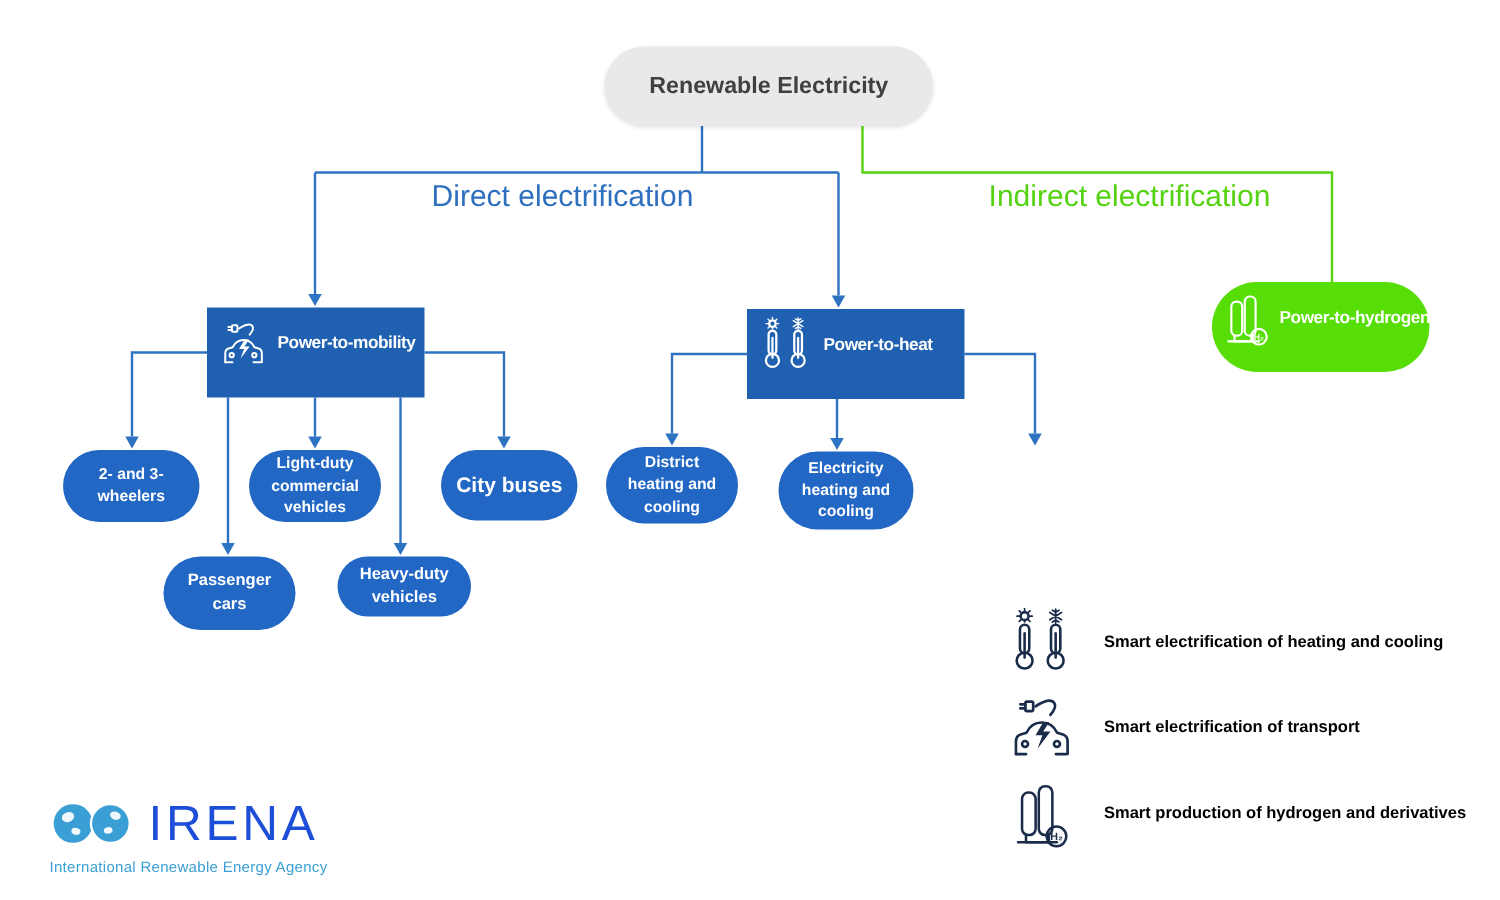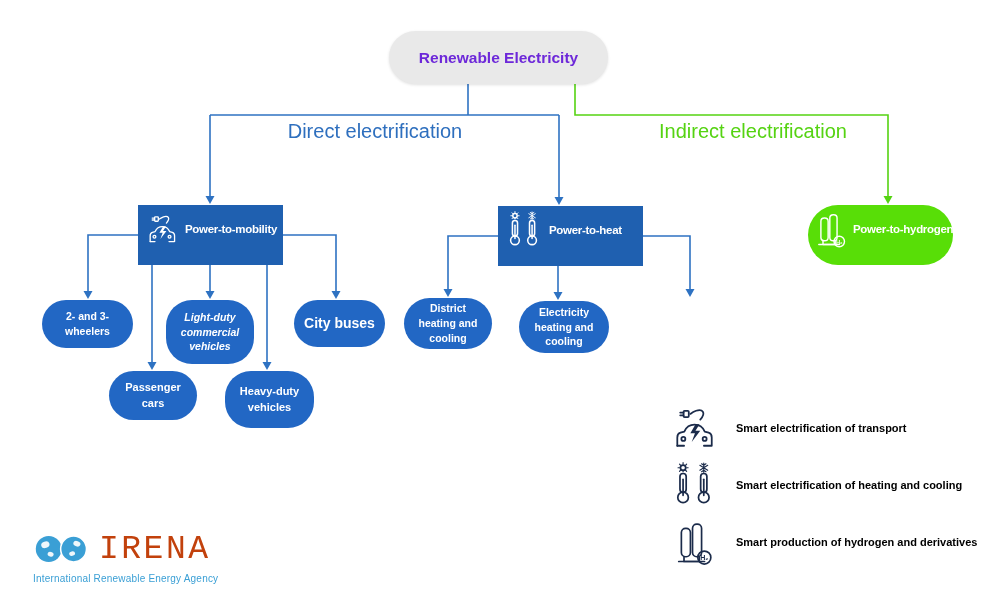--- a/index.html
+++ b/index.html
@@ -3,63 +3,63 @@
 <meta charset="utf-8">
 <style>
   html,body{margin:0;padding:0;background:#fff;}
   .canvas{
     position:relative;width:1000px;height:600px;background:#fff;overflow:hidden;
     font-family:"Liberation Sans","DejaVu Sans",sans-serif;
   }
   .connectors{position:absolute;left:0;top:0;width:1000px;height:600px;}
 
   .root-box{
-    position:absolute;left:389px;top:31px;width:219px;height:53px;
+    position:absolute;left:403px;top:31px;width:219px;height:53px;
     background:var(--root-gray,#E9E9E9);border-radius:27px;
     display:flex;align-items:center;justify-content:center;
-    font-weight:bold;font-size:15.5px;color:#6d28d9;
+    font-weight:bold;font-size:15.5px;color:#404040;
     box-shadow:0 1px 3px rgba(0,0,0,.12);
   }
 
   .branch-label{position:absolute;top:120px;width:190px;text-align:center;font-size:20px;}
   .branch-label.direct{left:280px;color:var(--text-blue,#2E6FBE);}
   .branch-label.indirect{left:658px;color:var(--line-green,#4FD415);}
 
   .node-box{
     position:absolute;height:60px;color:#fff;display:flex;align-items:center;
     padding:0 6px 12px 7px;box-sizing:border-box;
   }
   .node-box .nb-icon{flex:0 0 auto;display:flex;align-items:center;justify-content:center;color:#fff;}
   .node-box .nb-label{font-weight:bold;font-size:11.5px;letter-spacing:-0.3px;white-space:nowrap;margin-left:6px;}
   .node-mobility{left:138px;top:205px;width:145px;background:var(--node-blue,#1F60B0);}
   .node-heat{left:498px;top:206px;width:145px;background:var(--node-blue,#1F60B0);}
-  .node-hydrogen{left:808px;top:205px;width:145px;background:var(--green,#58DE07);border-radius:30px;}
+  .node-hydrogen{left:808px;top:188px;width:145px;background:var(--green,#58DE07);border-radius:30px;}
 
   .pill{
     position:absolute;background:var(--pill-blue,#2267C4);color:#fff;border-radius:26px;
     display:flex;align-items:center;justify-content:center;text-align:center;
     font-size:10.5px;font-weight:600;line-height:1.4;padding:0 9px;box-sizing:border-box;
   }
   .pill-wheelers{left:42px;top:300px;width:91px;height:48px;}
-  .pill-lightduty{left:166px;top:300px;width:88px;height:64px;font-style:italic;}
+  .pill-lightduty{left:166px;top:300px;width:88px;height:48px;}
   .pill-citybuses{left:294px;top:300px;width:91px;height:47px;font-size:14px;}
   .pill-passenger{left:109px;top:371px;width:88px;height:49px;font-size:11px;}
-  .pill-heavyduty{left:225px;top:371px;width:89px;height:57px;font-size:11px;}
+  .pill-heavyduty{left:225px;top:371px;width:89px;height:40px;font-size:11px;}
   .pill-district{left:404px;top:298px;width:88px;height:51px;}
   .pill-residential{left:519px;top:301px;width:90px;height:52px;}
   .pill-hightemp{left:647px;top:298px;width:88px;height:51px;}
 
   .legend{position:absolute;left:668px;top:404px;width:320px;}
   .legend-row{display:flex;align-items:center;height:48px;margin-bottom:9px;}
   .legend-row .lg-icon{flex:0 0 52px;display:flex;align-items:center;justify-content:center;color:var(--legend-icon-navy,#1B2B4A);}
   .legend-row .lg-label{font-size:11px;font-weight:bold;color:#000;margin-left:16px;white-space:nowrap;}
 
   .logo{position:absolute;left:33px;top:527px;}
   .logo-row{display:flex;align-items:center;}
-  .logo-name{font-size:33px;color:#c2410c;letter-spacing:2.5px;margin-left:4px;font-weight:400;font-family:Liberation Mono, monospace;}
+  .logo-name{font-size:33px;color:#1d4ed8;letter-spacing:2.5px;margin-left:4px;font-weight:400;}
   .logo-tagline{font-size:10px;color:var(--logo-blue,#3A9FD5);margin-top:2px;letter-spacing:0.2px;}
 
   svg .ln{fill:none;stroke-width:1.6px;}
   svg .ln-blue{stroke:var(--line-blue,#2E72C2);}
   svg .ln-green{stroke:var(--line-green,#5CD51E);}
   svg .ah-blue{fill:var(--line-blue,#2E72C2);stroke:none;}
   svg .ah-green{fill:var(--line-green,#5CD51E);stroke:none;}
 
   .icon-svg{display:block;}
   .icon-stroke{fill:none;stroke:currentColor;stroke-linecap:round;stroke-linejoin:round;}
@@ -181,37 +181,20 @@
   </div>
 
   <div class="pill pill-district">
     <span>District heating and cooling</span>
   </div>
   <div class="pill pill-residential">
     <span>Electricity heating and cooling</span>
   </div>
 
   <div class="legend">
-    <div class="legend-row">
-      <span class="lg-icon">
-        <svg class="icon-svg" width="48" height="44" viewBox="0 0 46 40">
-          <g class="icon-stroke" stroke-width="1.7">
-            <path d="M29 12 C35 5 31 1.5 25 3.5 C22.5 4.4 21 5.4 19.5 6.5"></path>
-            <rect x="13" y="3.5" width="5" height="6" rx="1"></rect>
-            <path d="M13 5.2 h-3.2 M13 7.8 h-3.2"></path>
-            <path d="M7 37 v-8 q0 -3.6 3 -4.5 l3.7 -1.1 q3 -6.6 9.8 -6.6 q6.8 0 9.8 6.6 l3.7 1.1 q3 0.9 3 4.5 v8"></path>
-            <path d="M7 37 h6.5 M32.5 37 h6.5"></path>
-            <circle cx="12.8" cy="30.5" r="1.9"></circle>
-            <circle cx="33.2" cy="30.5" r="1.9"></circle>
-          </g>
-          <path d="M24.5 16.5 L19.5 25 h4.4 L20.8 33.5 L29 22.6 h-4.6 L28.3 16.5 Z" fill="currentColor"></path>
-        </svg>
-      </span>
-      <span class="lg-label">Smart electrification of transport</span>
-    </div>
     <div class="legend-row">
       <span class="lg-icon">
         <svg class="icon-svg" width="44" height="46" viewBox="0 0 38 40">
           <g class="icon-stroke" stroke-width="1.5">
             <circle cx="9.5" cy="5" r="2.3"></circle>
             <g stroke-width="1">
               <path d="M9.5 0.6 v1.3 M9.5 7.1 v1.3 M5.1 5 h1.3 M12.6 5 h1.3 M6.4 1.9 l0.9 0.9 M11.7 7.2 l0.9 0.9 M12.6 1.9 l-0.9 0.9 M7.3 7.2 l-0.9 0.9"></path>
             </g>
             <rect x="6.8" y="10" width="5.4" height="16.5" rx="2.7"></rect>
             <circle cx="9.5" cy="30.8" r="4.6"></circle>
@@ -222,20 +205,37 @@
             <rect x="24.8" y="10" width="5.4" height="16.5" rx="2.7"></rect>
             <circle cx="27.5" cy="30.8" r="4.6"></circle>
             <path d="M27.5 15 V29"></path>
           </g>
         </svg>
       </span>
       <span class="lg-label">Smart electrification of heating and cooling</span>
     </div>
     <div class="legend-row">
       <span class="lg-icon">
+        <svg class="icon-svg" width="48" height="44" viewBox="0 0 46 40">
+          <g class="icon-stroke" stroke-width="1.7">
+            <path d="M29 12 C35 5 31 1.5 25 3.5 C22.5 4.4 21 5.4 19.5 6.5"></path>
+            <rect x="13" y="3.5" width="5" height="6" rx="1"></rect>
+            <path d="M13 5.2 h-3.2 M13 7.8 h-3.2"></path>
+            <path d="M7 37 v-8 q0 -3.6 3 -4.5 l3.7 -1.1 q3 -6.6 9.8 -6.6 q6.8 0 9.8 6.6 l3.7 1.1 q3 0.9 3 4.5 v8"></path>
+            <path d="M7 37 h6.5 M32.5 37 h6.5"></path>
+            <circle cx="12.8" cy="30.5" r="1.9"></circle>
+            <circle cx="33.2" cy="30.5" r="1.9"></circle>
+          </g>
+          <path d="M24.5 16.5 L19.5 25 h4.4 L20.8 33.5 L29 22.6 h-4.6 L28.3 16.5 Z" fill="currentColor"></path>
+        </svg>
+      </span>
+      <span class="lg-label">Smart electrification of transport</span>
+    </div>
+    <div class="legend-row">
+      <span class="lg-icon">
         <svg class="icon-svg" width="40" height="48" viewBox="0 0 38 44">
           <g class="icon-stroke" stroke-width="1.6">
             <rect x="7" y="9" width="8.6" height="27" rx="4"></rect>
             <rect x="17.6" y="5" width="8.6" height="31" rx="4"></rect>
             <path d="M9.5 36 v4.5 h14.5 V36"></path>
             <path d="M4.5 40.5 H29"></path>
             <circle cx="28.8" cy="36.8" r="6.2"></circle>
           </g>
           <text x="28.8" y="39.4" text-anchor="middle" font-size="6.8" font-weight="bold" fill="currentColor" font-family="'Liberation Sans',sans-serif">H₂</text>
         </svg>

